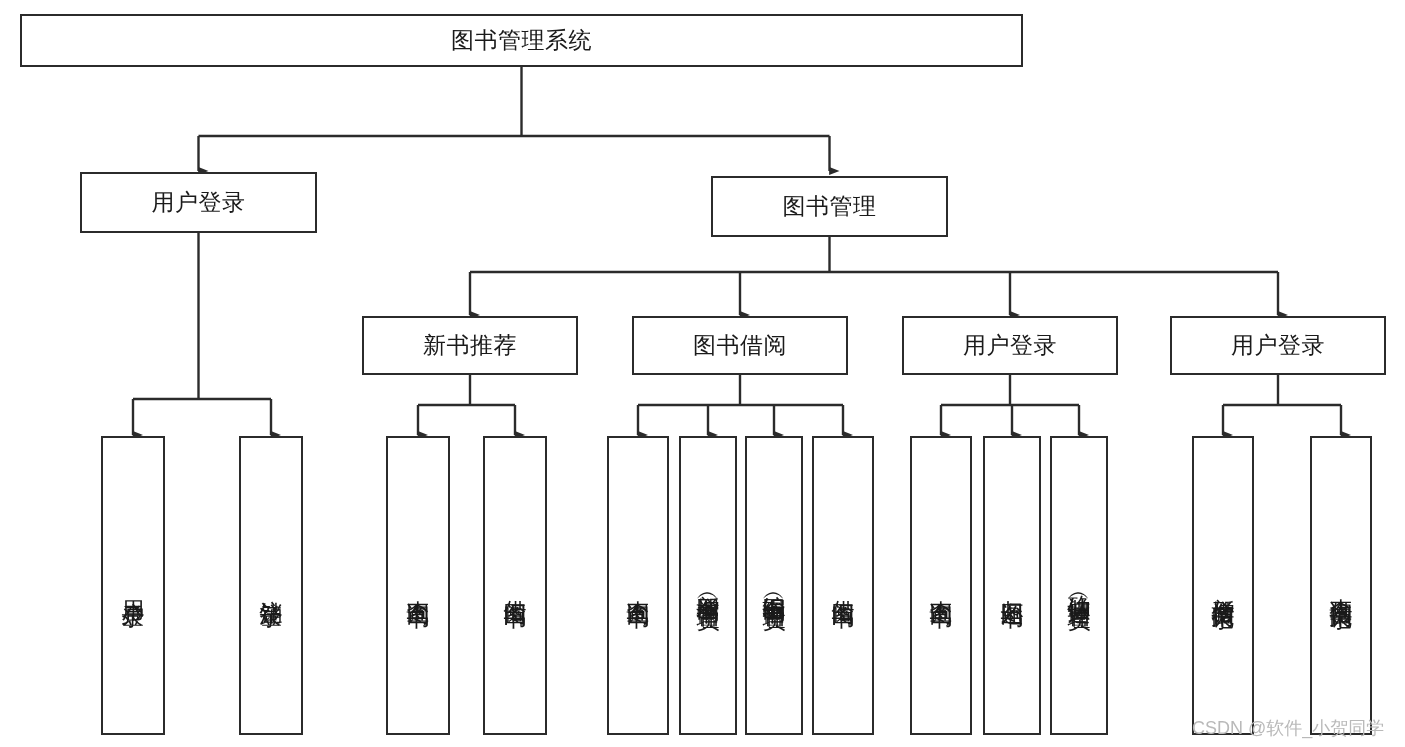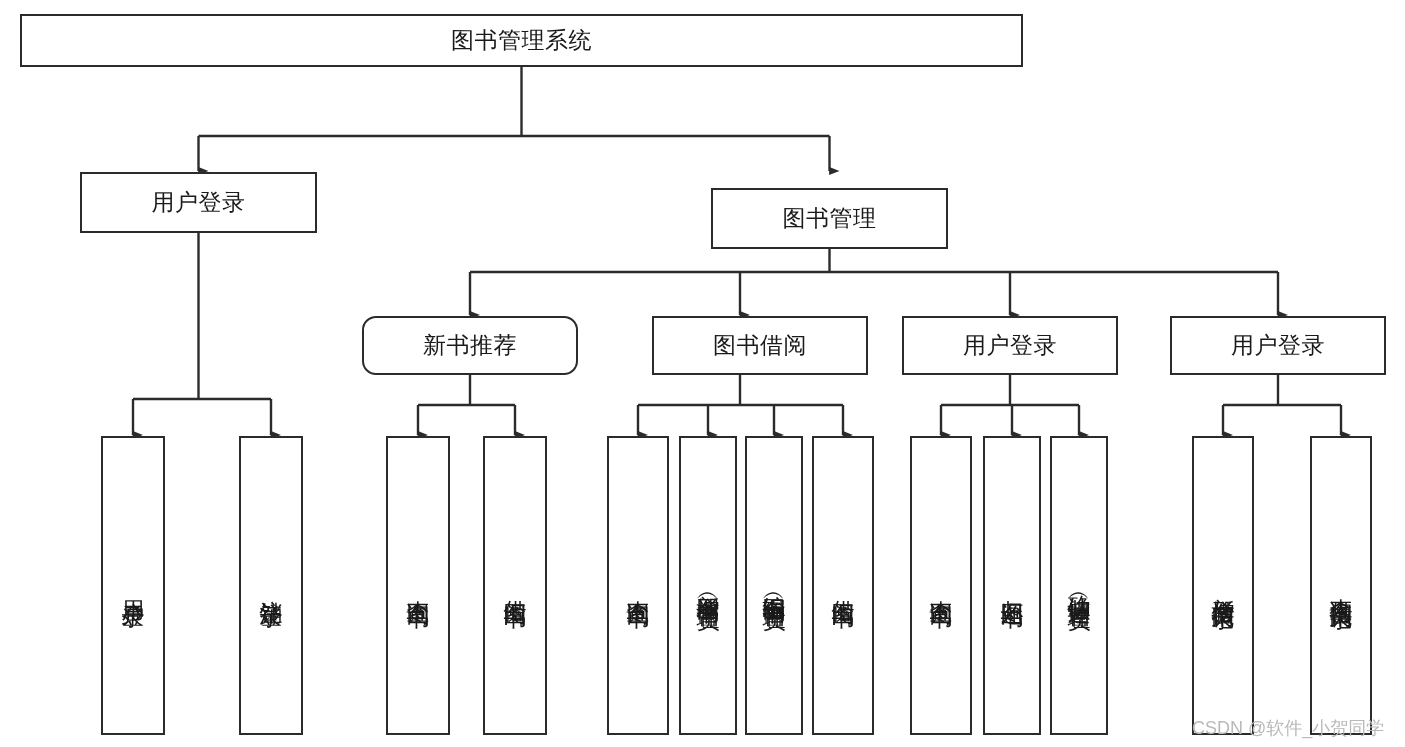--- a/index.html
+++ b/index.html
@@ -105,27 +105,27 @@
         <line x1="1341" y1="405" x2="1341" y2="435" stroke="#2b2b2b" stroke-width="2.4" marker-end="url(#arrowhead)"></line>
       </g>
   </svg>
   <div id="nodes">
       <div class="node horizontal" style="left: 20px; top: 14px; width: 1003px; height: 53px; border-color: rgb(43, 43, 43); background: rgb(255, 255, 255); color: rgb(26, 26, 26);">
         <span class="label">图书管理系统</span>
       </div>
       <div class="node horizontal" style="left: 80px; top: 172px; width: 237px; height: 61px; border-color: rgb(43, 43, 43); background: rgb(255, 255, 255); color: rgb(26, 26, 26);">
         <span class="label">用户登录</span>
       </div>
-      <div class="node horizontal" style="left: 711px; top: 188px; width: 237px; height: 61px; border-color: rgb(43, 43, 43); background: rgb(255, 255, 255); color: rgb(26, 26, 26);">
+      <div class="node horizontal" style="left: 711px; top: 176px; width: 237px; height: 61px; border-color: rgb(43, 43, 43); background: rgb(255, 255, 255); color: rgb(26, 26, 26);">
         <span class="label">图书管理</span>
       </div>
-      <div class="node horizontal" style="left: 362px; top: 316px; width: 216px; height: 59px; border-color: rgb(43, 43, 43); background: rgb(255, 255, 255); color: rgb(26, 26, 26); border-radius: 14px;">
+      <div class="node horizontal" style="left: 362px; top: 316px; width: 216px; height: 59px; border-color: rgb(43, 43, 43); background: rgb(255, 255, 255); color: rgb(26, 26, 26);">
         <span class="label">新书推荐</span>
       </div>
-      <div class="node horizontal" style="left: 632px; top: 316px; width: 216px; height: 59px; border-color: rgb(43, 43, 43); background: rgb(255, 255, 255); color: rgb(26, 26, 26); margin-left: 20px;">
+      <div class="node horizontal" style="left: 632px; top: 316px; width: 216px; height: 59px; border-color: rgb(43, 43, 43); background: rgb(255, 255, 255); color: rgb(26, 26, 26);">
         <span class="label">图书借阅</span>
       </div>
       <div class="node horizontal" style="left: 902px; top: 316px; width: 216px; height: 59px; border-color: rgb(43, 43, 43); background: rgb(255, 255, 255); color: rgb(26, 26, 26);">
         <span class="label">用户登录</span>
       </div>
       <div class="node horizontal" style="left: 1170px; top: 316px; width: 216px; height: 59px; border-color: rgb(43, 43, 43); background: rgb(255, 255, 255); color: rgb(26, 26, 26);">
         <span class="label">用户登录</span>
       </div>
       <div class="node vertical" style="left: 101px; top: 436px; width: 64px; height: 299px; border-color: rgb(43, 43, 43); background: rgb(255, 255, 255); color: rgb(26, 26, 26);">
         <span class="label">用户登录</span>

